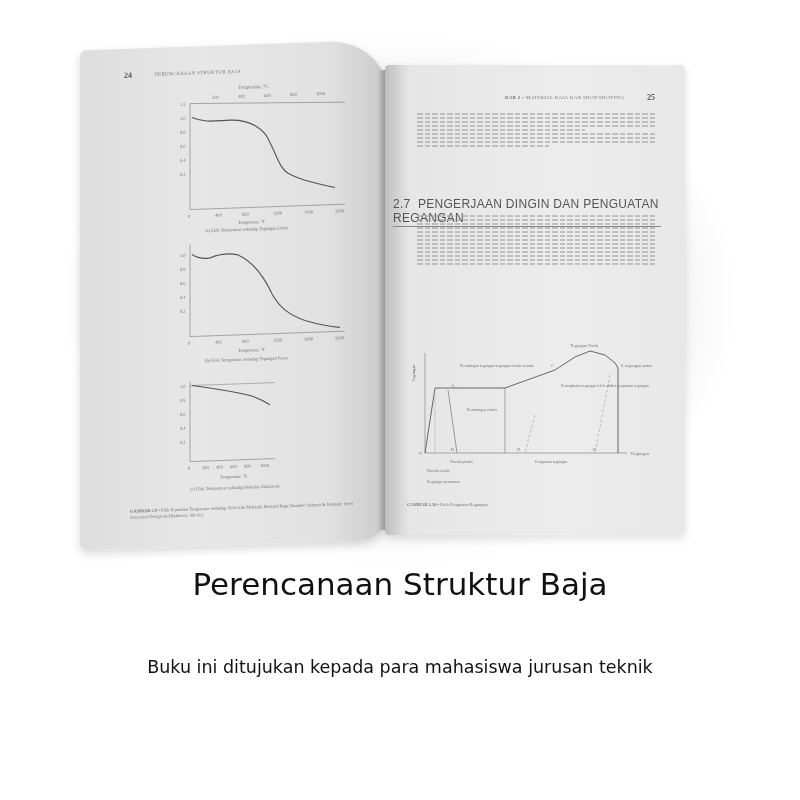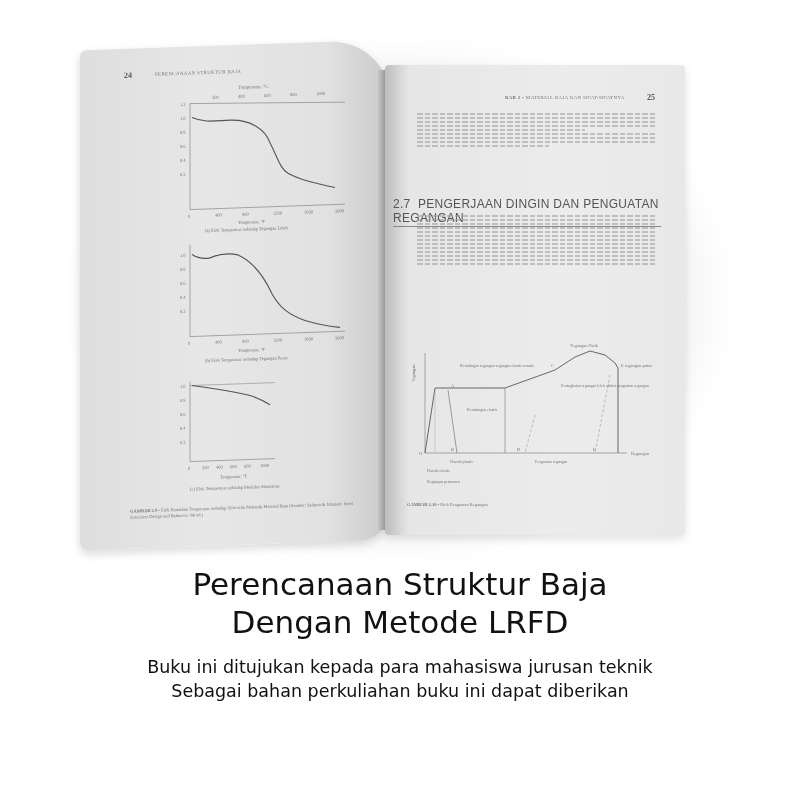--- a/index.html
+++ b/index.html
@@ -185,19 +185,17 @@
     </svg>
 
     <div class="pg-txt cap" style="left:22px;top:437px;">
       <b>GAMBAR 2.10 •</b> <span>Efek Penguatan Regangan</span>
     </div>
   </div>
 </div>
 
 <div class="title">
   <span>Perencanaan Struktur Baja</span>
-  <span>Dengan Metode LRFD</span>
 </div>
 
 <div class="desc">
   <span>Buku ini ditujukan kepada para mahasiswa jurusan teknik</span>
-  <span>Sebagai bahan perkuliahan buku ini dapat diberikan</span>
 </div>
 
 </body></html>

